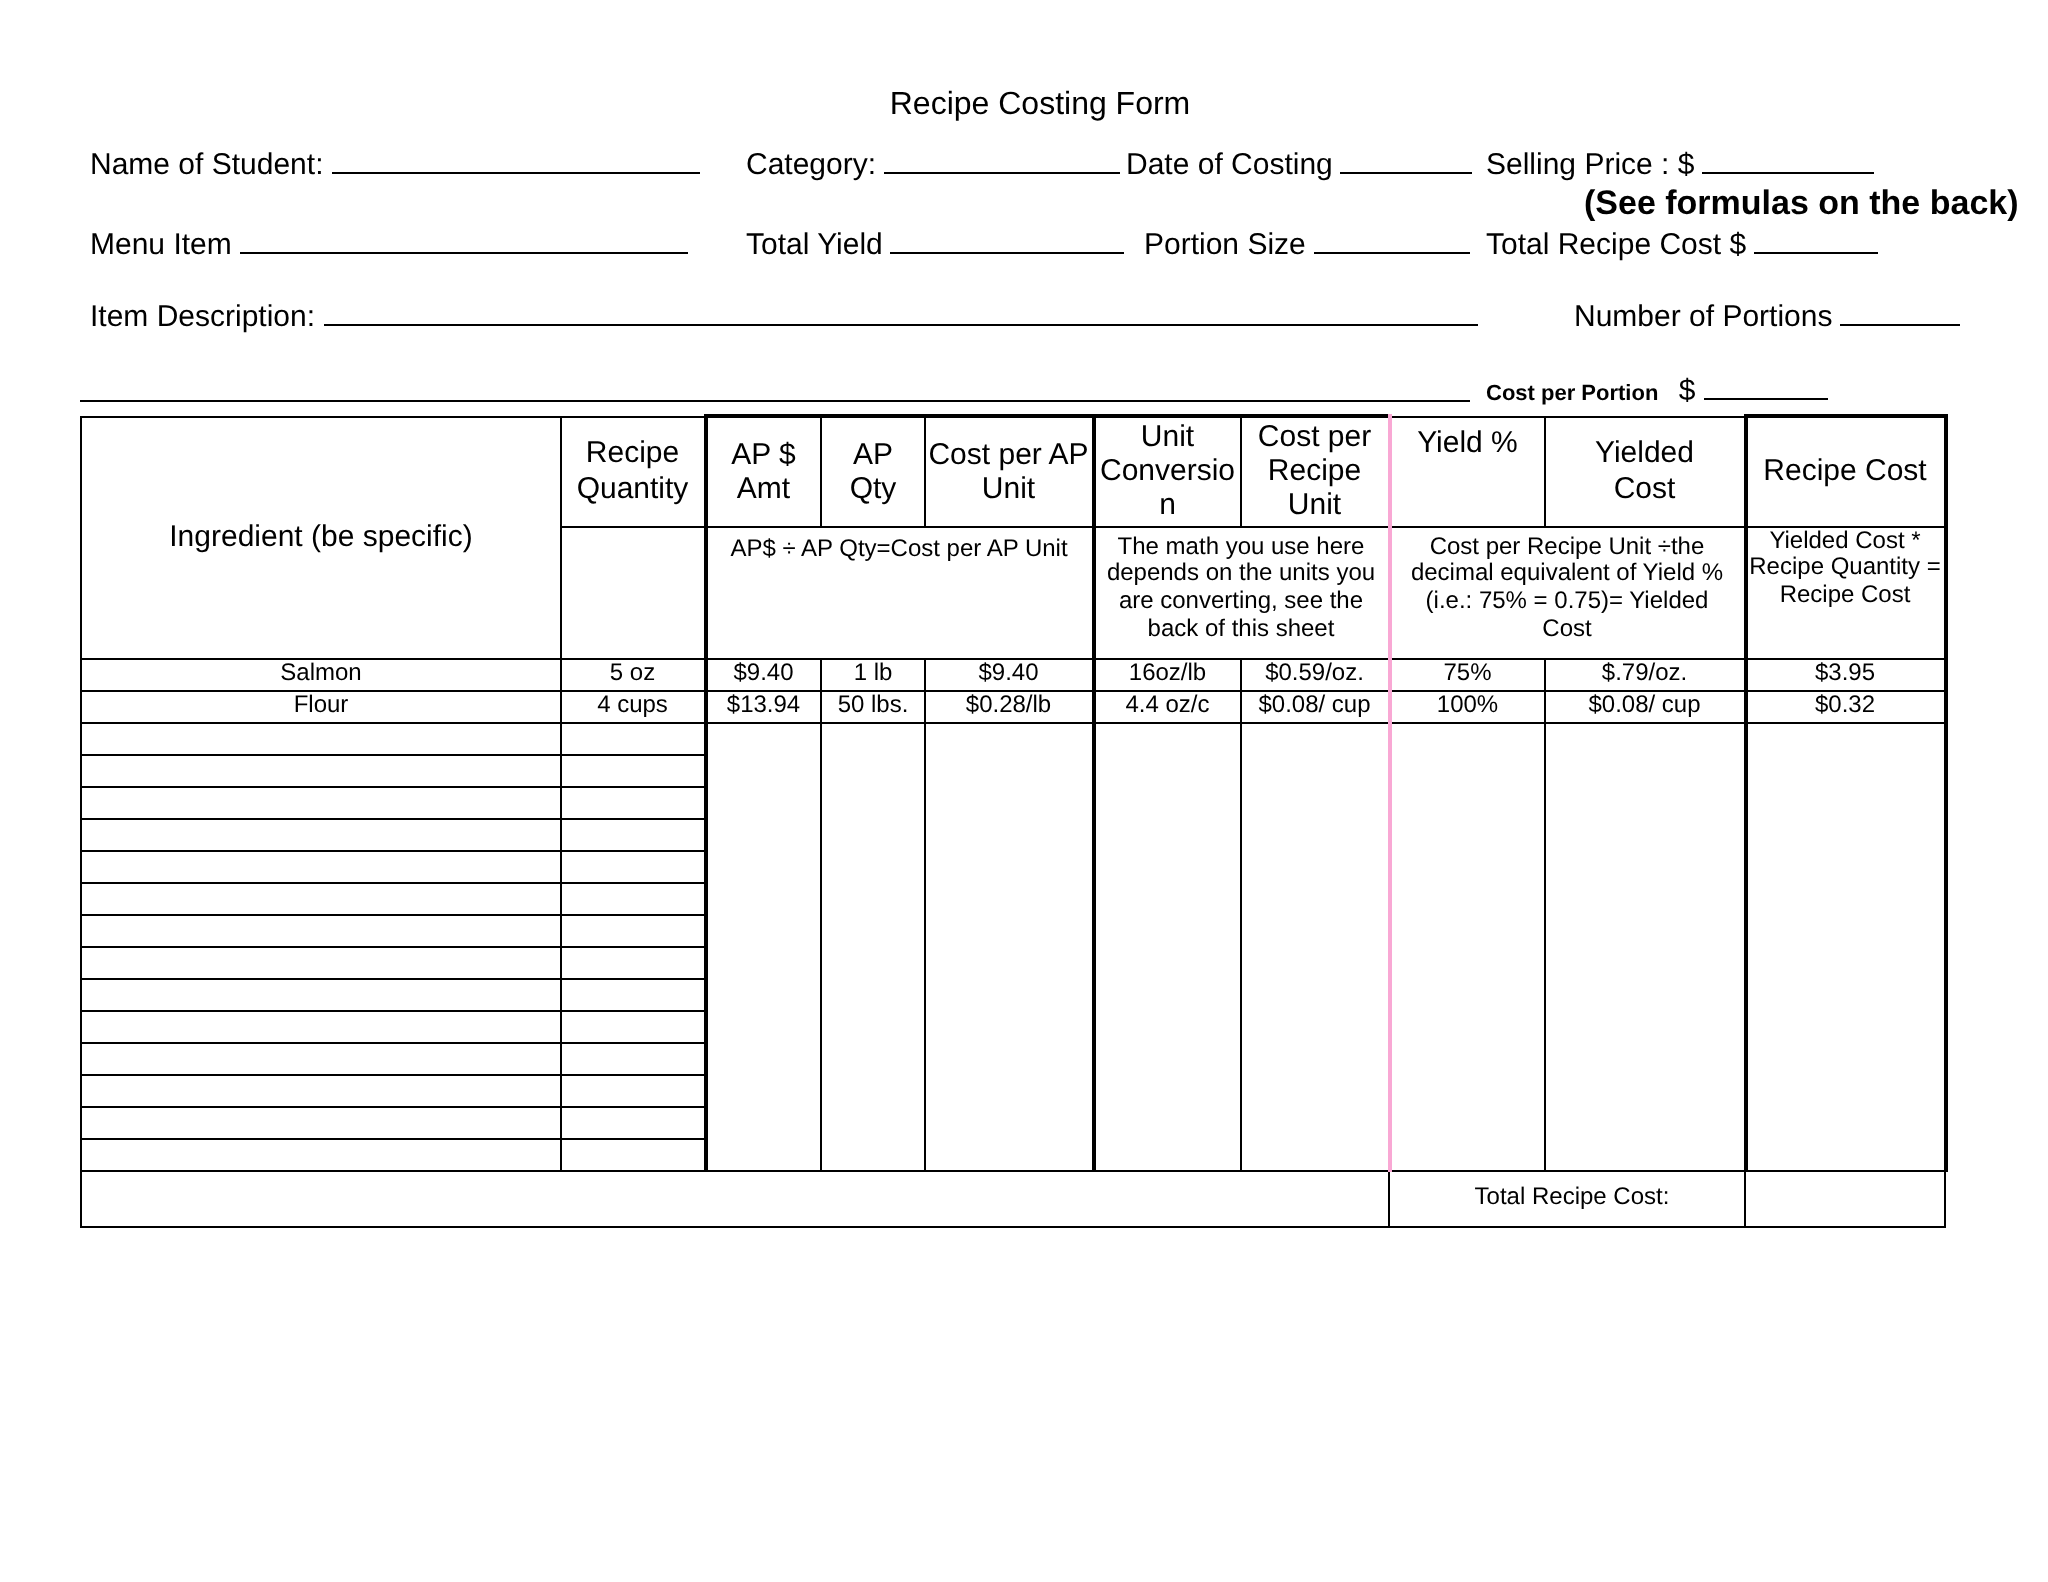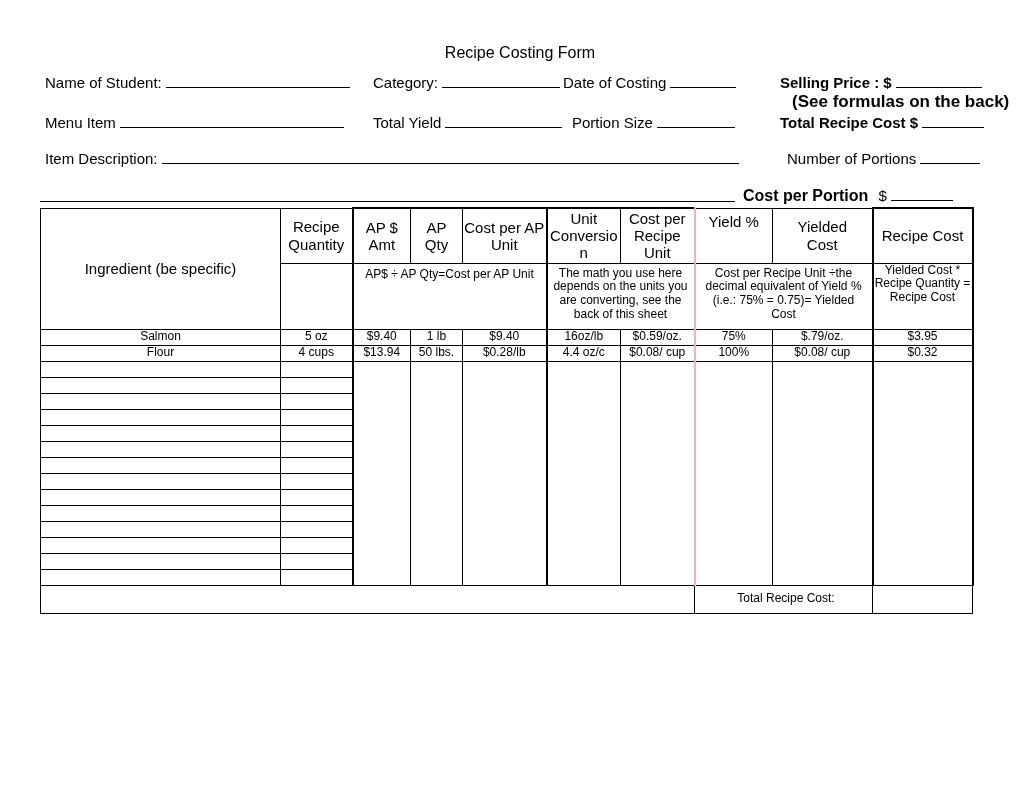--- a/index.html
+++ b/index.html
@@ -10,27 +10,27 @@
     color:#000;
   }
   .page { position:relative; width:1024px; height:791px; background:#fff; overflow:hidden; }
 
   .title {
     position:absolute; top:44px; left:16px; right:0;
     text-align:center; font-size:16px; font-weight:normal;
   }
 
   .seg { position:absolute; white-space:nowrap; font-size:15px; }
-  .b { font-weight:bold;margin-left:37px; }
+  .b { font-weight:normal; }
   .blank {
     display:inline-block; height:5px; margin-left:4px;
     border-bottom:1px solid #000;
   }
   .note { position:absolute; font-size:17px; font-weight:bold; white-space:nowrap; }
-  .cpp-label { font-size:16px; font-weight:bold; }
+  .cpp-label { font-size:11px; font-weight:bold; }
 
   
   table.cost {
     position:absolute; left:40px; top:207px; width:932px;
     border-collapse:collapse; table-layout:fixed;
   }
   .cost th, .cost td {
     border:1px solid #000; font-weight:normal; overflow:hidden;
     vertical-align:middle; text-align:center; line-height:1.15;
   }

